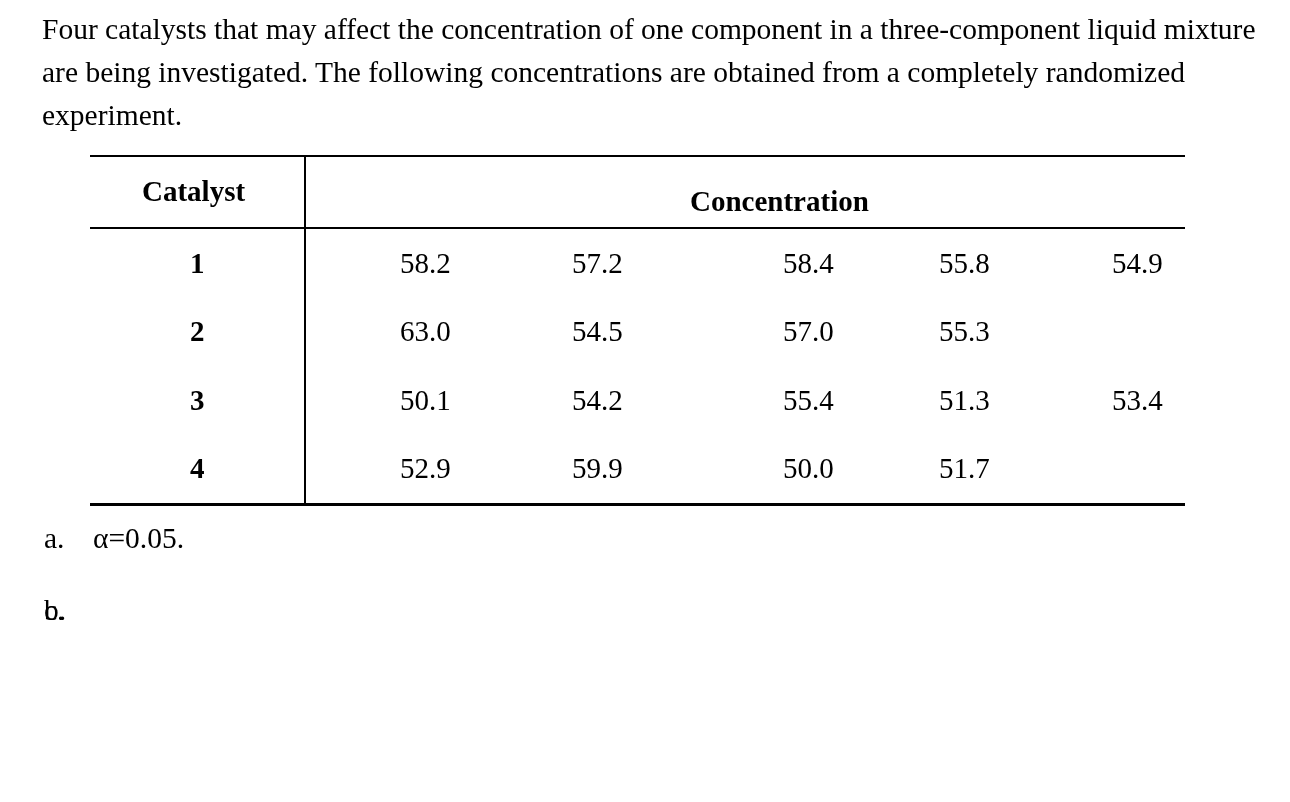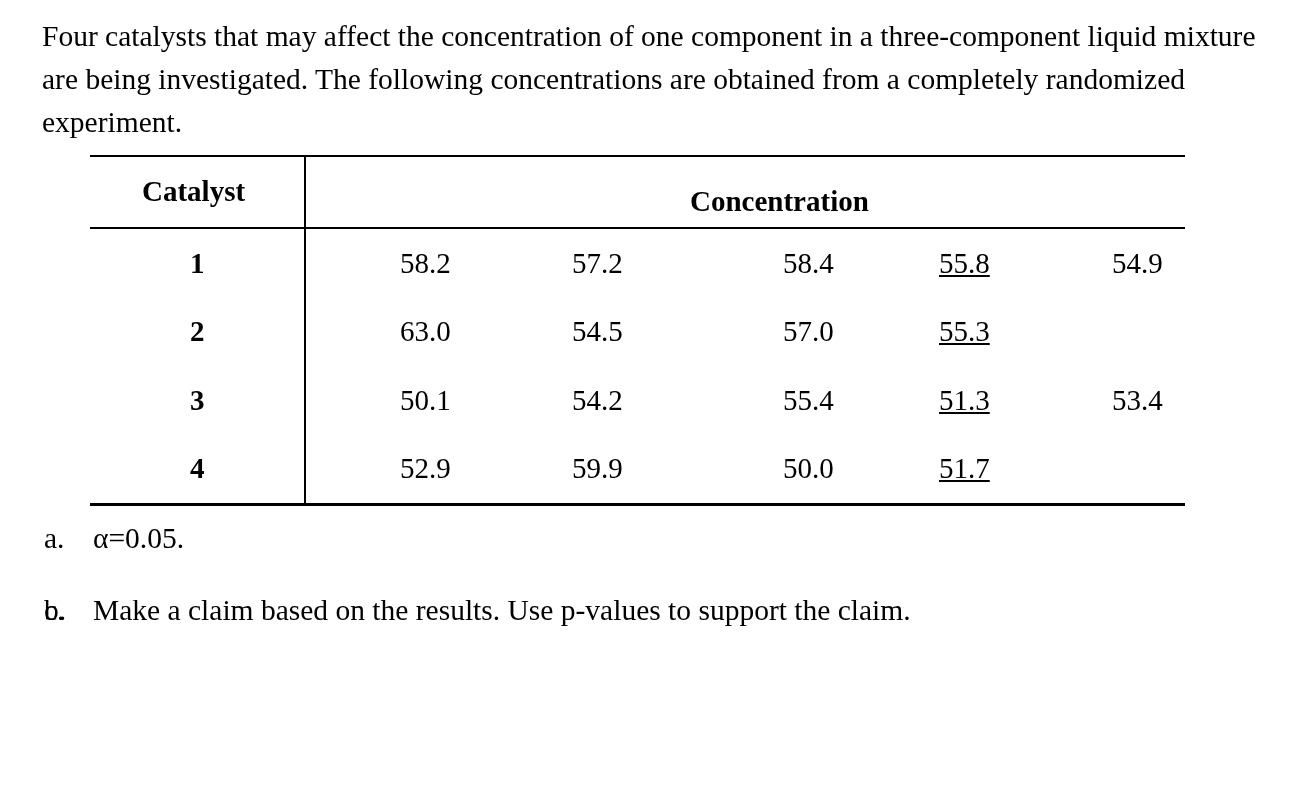--- a/index.html
+++ b/index.html
@@ -11,21 +11,21 @@
       width: 1290px;
       height: 802px;
       position: relative;
       overflow: hidden;
       font-family: "Liberation Serif", "DejaVu Serif", serif;
       color: #000000;
     }
     .intro {
       position: absolute;
       left: 42px;
-      top: 15px;
+      top: 8px;
       width: 1230px;
       font-size: 29.5px;
       line-height: 43px;
       margin: 0;
     }
     .data-table {
       position: absolute;
       left: 90px;
       top: 155px;
       width: 1095px;
@@ -65,21 +65,21 @@
       font-size: 29px;
     }
     .cell {
       position: absolute;
       top: 0;
     }
     .cell.cat { left: 100px; font-weight: bold; }
     .cell.c0 { left: 310px; }
     .cell.c1 { left: 482px; }
     .cell.c2 { left: 693px; }
-    .cell.c3 { left: 849px; text-decoration: underline; }
+    .cell.c3 { left: 849px; }
     .cell.c4 { left: 1022px; }
     .questions {
       position: absolute;
       left: 42px;
       top: 505px;
       width: 1230px;
       font-size: 29.5px;
     }
     .q {
       position: relative;
@@ -149,15 +149,14 @@
 <div class="questions">
   <div class="q a">
     <span class="marker">a.</span>
     <span class="alpha-line">α=0.05.</span>
   </div>
   <div class="q b">
     <span class="marker">b.</span>
   </div>
   <div class="q c">
     <span class="marker">c.</span>
-    <span>Make a claim based on the results. Use p-values to support the claim.</span>
   </div>
 </div>
 
 </body></html>

